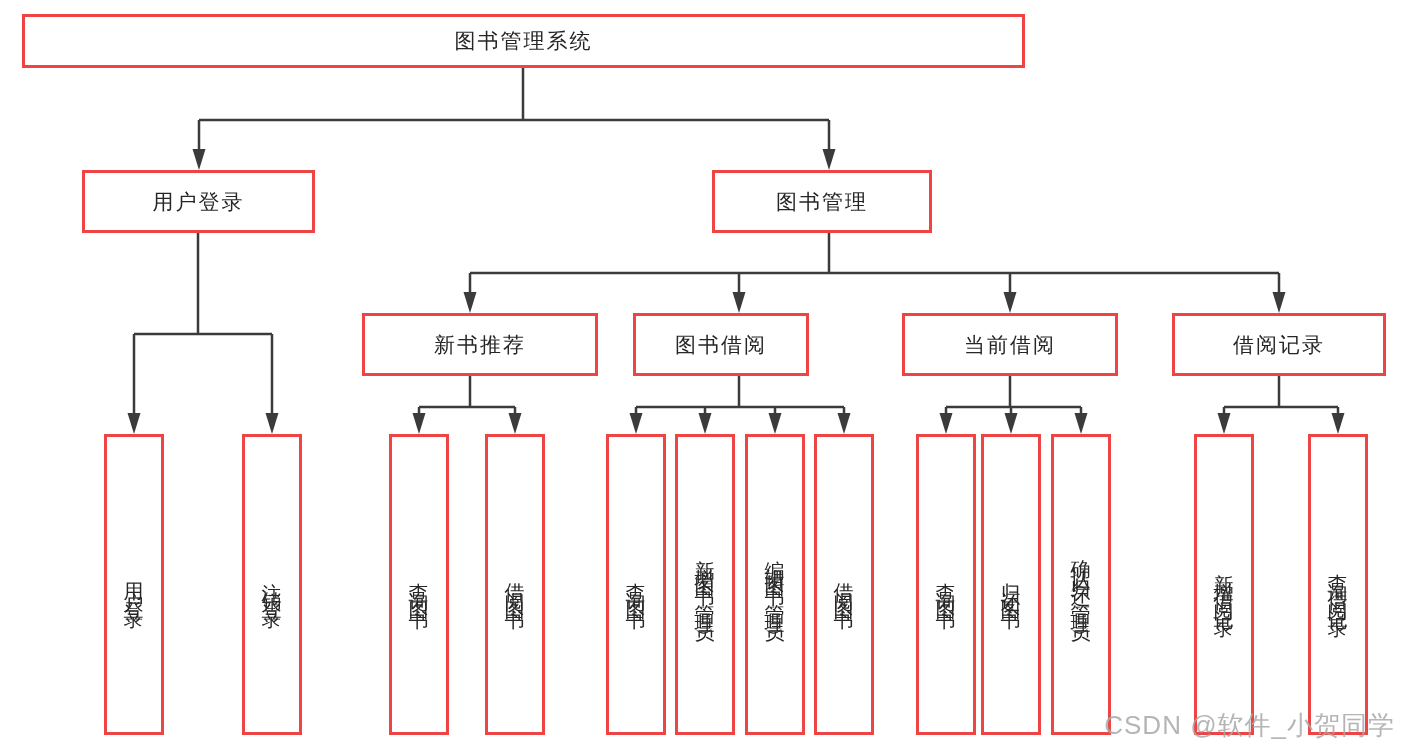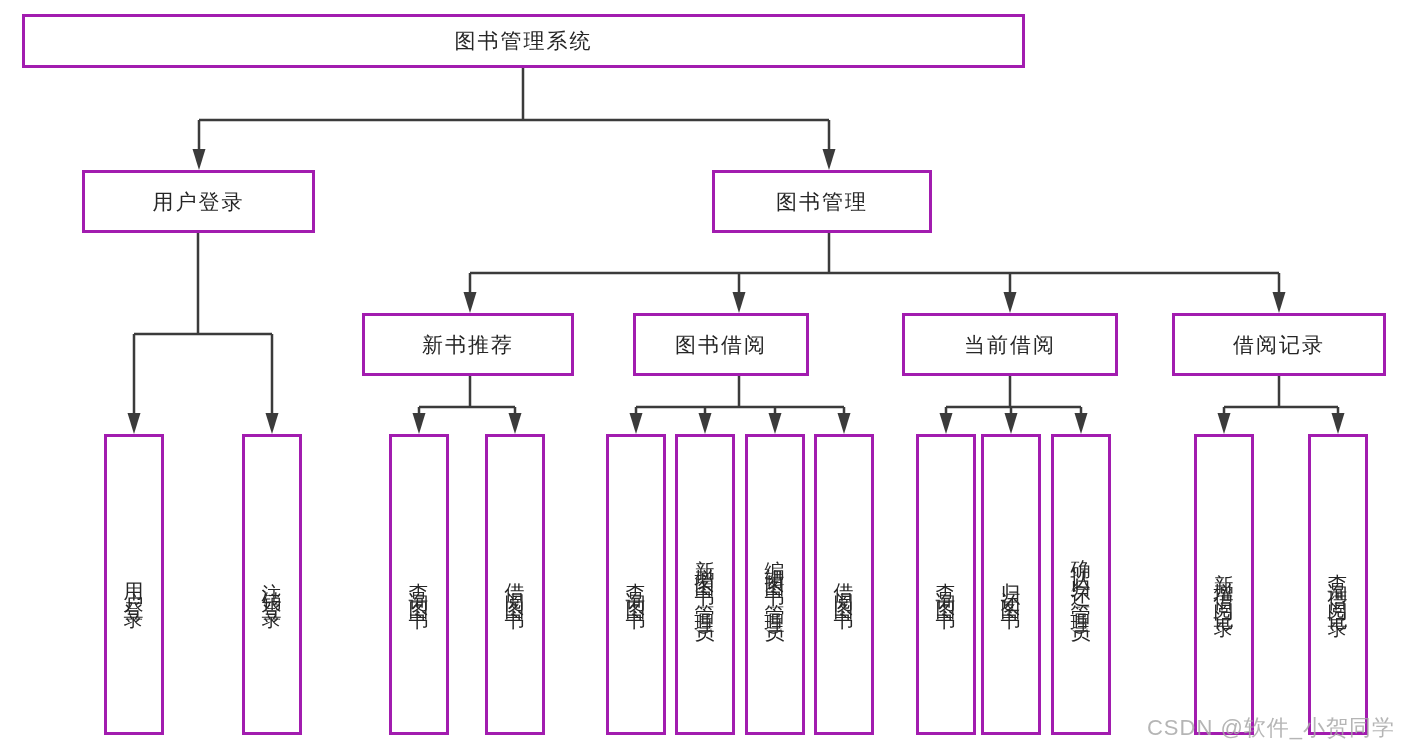--- a/index.html
+++ b/index.html
@@ -7,21 +7,21 @@
     position:relative;
     width:1405px; height:747px;
     background:#ffffff;
     font-family:"Liberation Sans", sans-serif;
     overflow:hidden;
   }
   .connectors { position:absolute; left:0; top:0; }
   .box {
     position:absolute;
     box-sizing:border-box;
-    border:3px solid #a21caf;
+    border:3px solid #ef4444;
     background:#ffffff;
     display:flex;
     align-items:center;
     justify-content:center;
     color:#262626;
   }
   .box.h span {
     font-size:21px;
     letter-spacing:2px;
     white-space:nowrap;
@@ -30,21 +30,21 @@
     writing-mode:vertical-rl;
     text-orientation:mixed;
     font-size:20px;
     line-height:1;
     letter-spacing:9px;
   }
   .watermark {
     position:absolute;
     right:10px;
     bottom:4px;
-    font-size:22px;
+    font-size:26px;
     color:rgba(168,168,168,0.85);
     letter-spacing:1px;
     white-space:nowrap;
     pointer-events:none;
   }
 </style>
 </head>
 <body>
 
 <div class="canvas">
@@ -93,21 +93,21 @@
     <span>图书管理系统</span>
   </div>
 
   <div class="box h" style="left:82px; top:170px; width:233px; height:63px">
     <span>用户登录</span>
   </div>
   <div class="box h" style="left:712px; top:170px; width:220px; height:63px">
     <span>图书管理</span>
   </div>
 
-  <div class="box h" style="left:362px; top:313px; width:212px; height:63px">
+  <div class="box h" style="left:362px; top:313px; width:236px; height:63px">
     <span>新书推荐</span>
   </div>
   <div class="box h" style="left:633px; top:313px; width:176px; height:63px">
     <span>图书借阅</span>
   </div>
   <div class="box h" style="left:1172px; top:313px; width:214px; height:63px">
     <span>借阅记录</span>
   </div>
   <div class="box h" style="left:902px; top:313px; width:216px; height:63px">
     <span>当前借阅</span>

